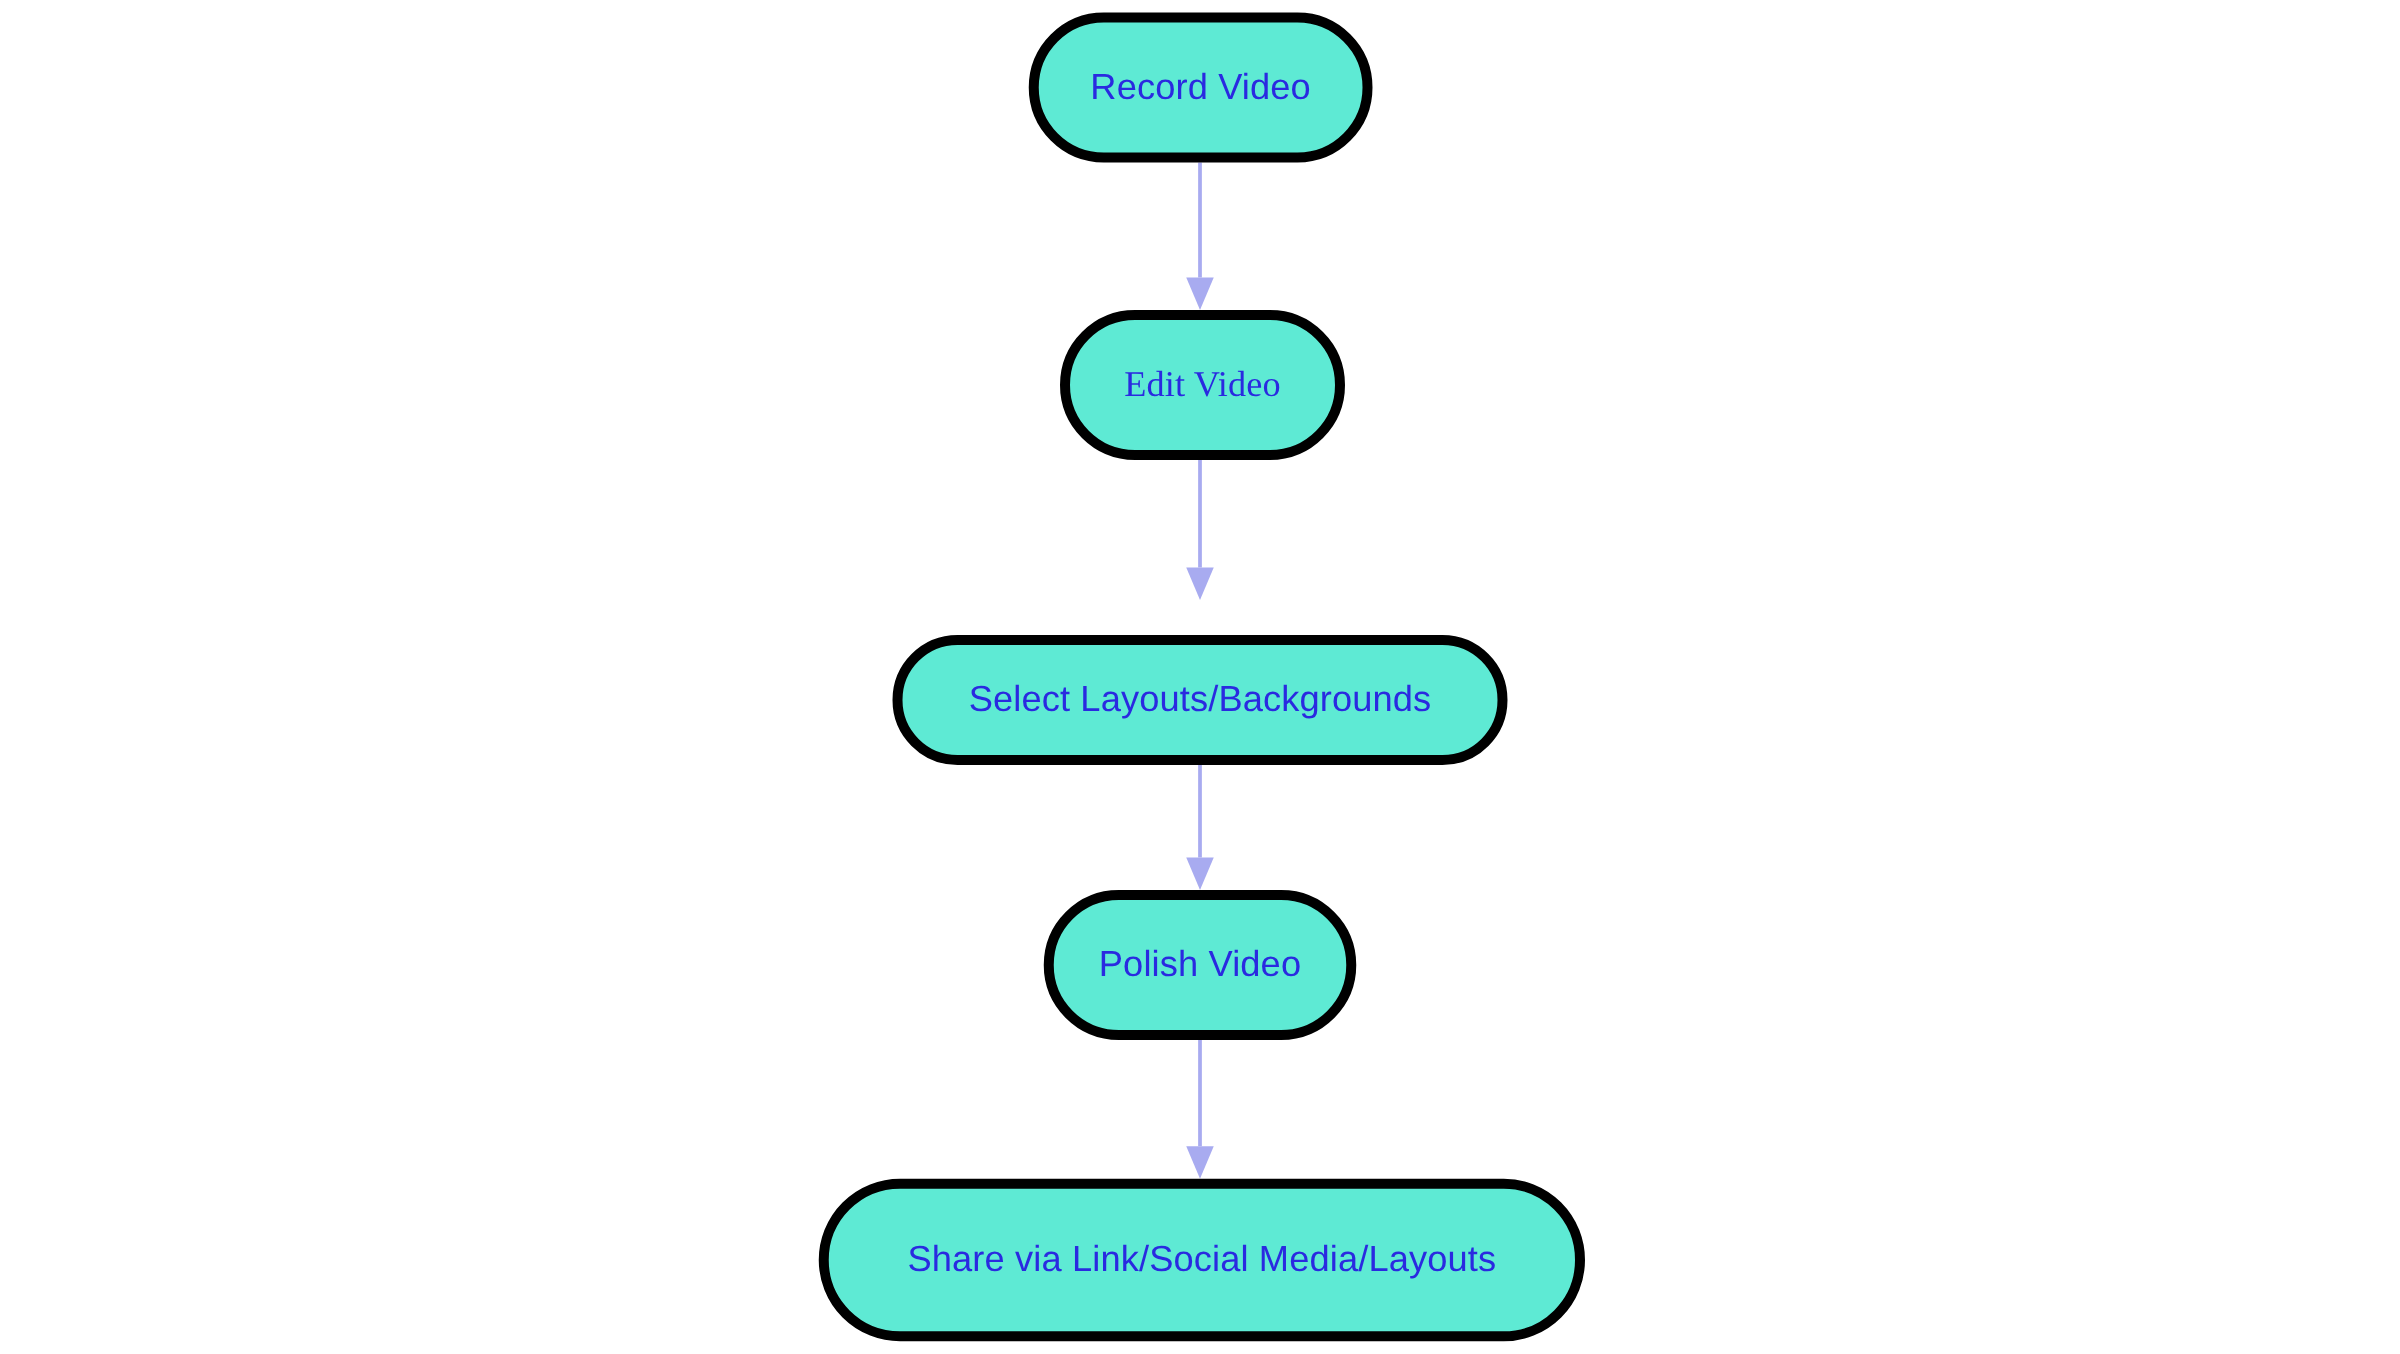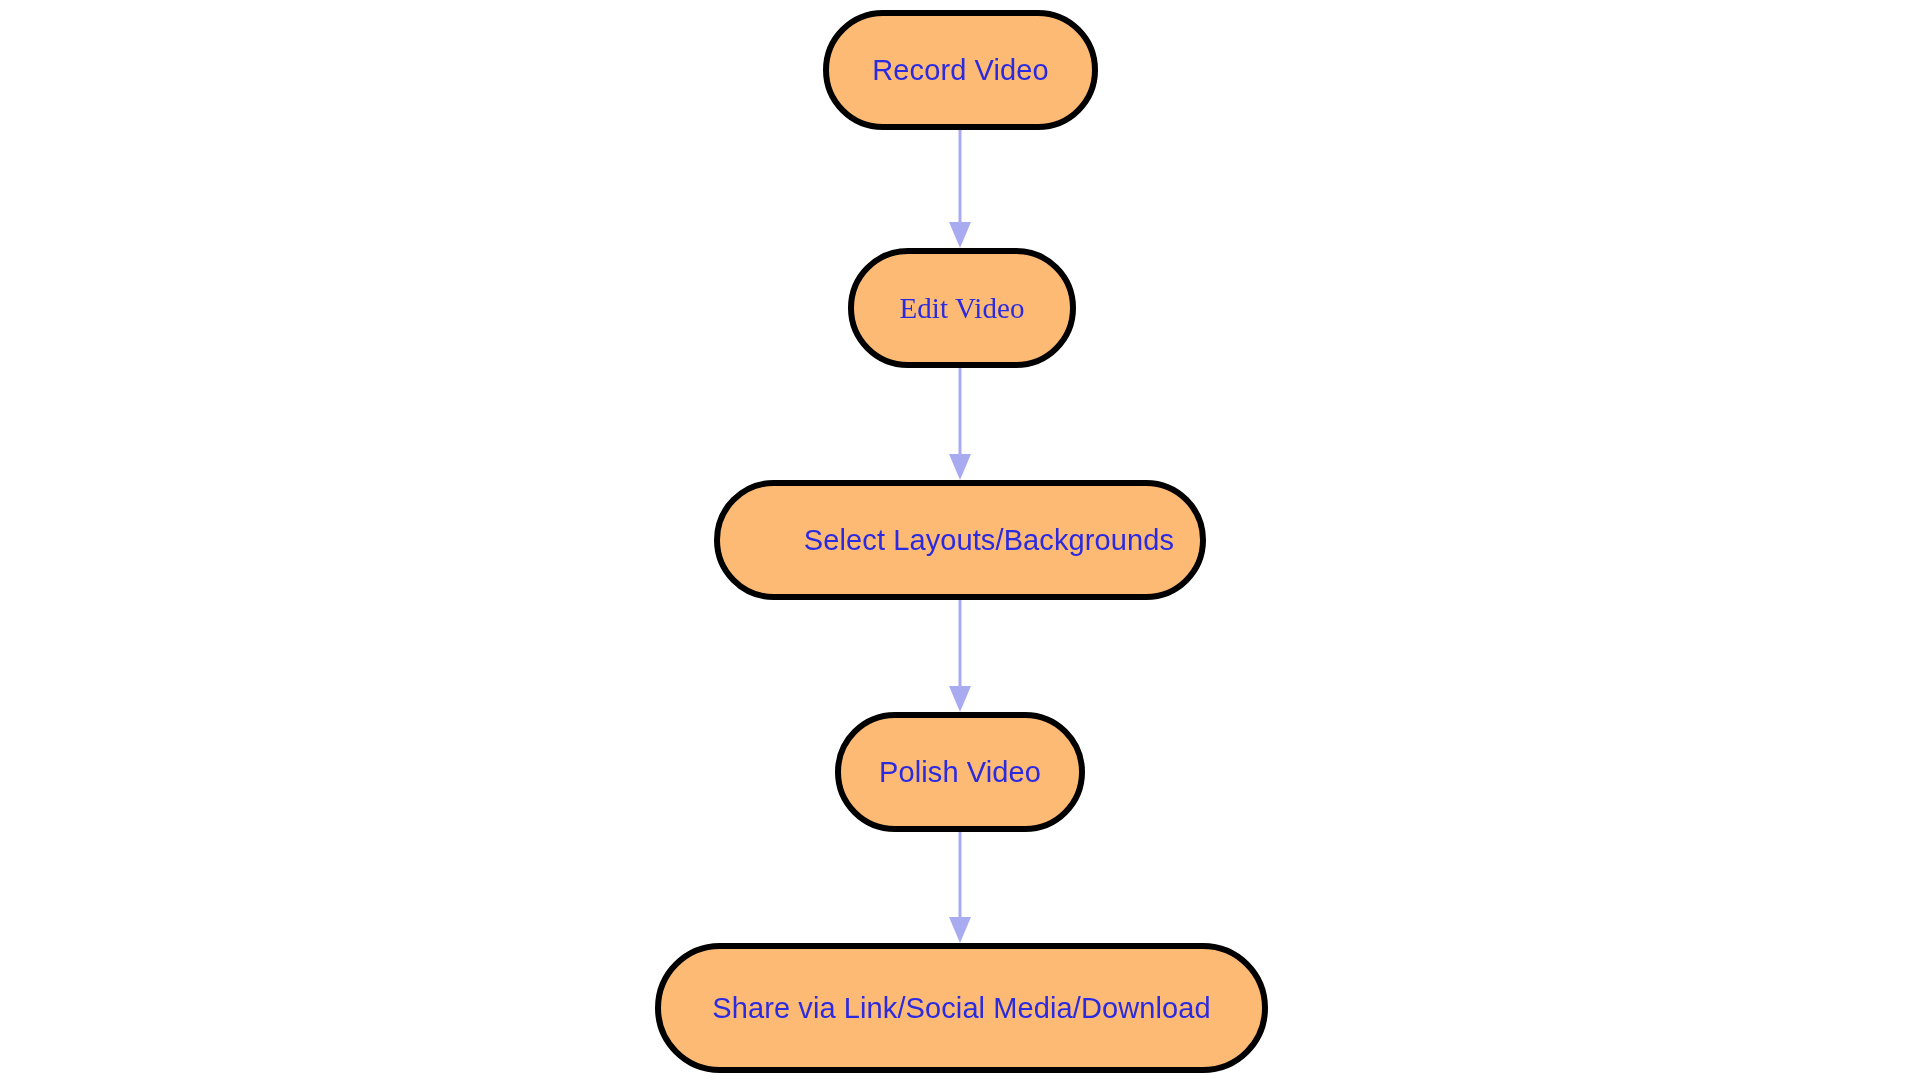--- a/index.html
+++ b/index.html
@@ -16,22 +16,22 @@
     height: 1083px;
     background: #ffffff;
     overflow: hidden;
   }
   .flow-node {
     position: absolute;
     box-sizing: border-box;
     display: flex;
     align-items: center;
     justify-content: center;
-    background: #fdba74;
-    border: 6px solid #000000;
+    background: #5eead4;
+    border: 8px solid #000000;
     border-radius: 999px;
     color: #2a2ae0;
     font-size: 29px;
     line-height: 1;
     letter-spacing: 0.1px;
     white-space: nowrap;
     text-align: center;
   }
   .flow-node .node-label {
     display: block;
@@ -80,25 +80,25 @@
   </div>
 
   <div class="flow-node" style="left:823px; top:10px; width:275px; height:120px;">
     <span class="node-label">Record Video</span>
   </div>
 
   <div class="flow-node" style="left:848px; top:248px; width:228px; height:120px;font-family:Liberation Serif, serif;">
     <span class="node-label">Edit Video</span>
   </div>
 
-  <div class="flow-node" style="left:714px; top:480px; width:492px; height:120px;justify-content:flex-end;">
+  <div class="flow-node" style="left:714px; top:508px; width:492px; height:104px;">
     <span class="node-label">Select Layouts/Backgrounds</span>
   </div>
 
   <div class="flow-node" style="left:835px; top:712px; width:250px; height:120px;text-align:center;">
     <span class="node-label">Polish Video</span>
   </div>
 
   <div class="flow-node" style="left:655px; top:943px; width:613px; height:130px;">
-    <span class="node-label">Share via Link/Social Media/Download</span>
+    <span class="node-label">Share via Link/Social Media/Layouts</span>
   </div>
 
 </div>
 
 </body></html>

